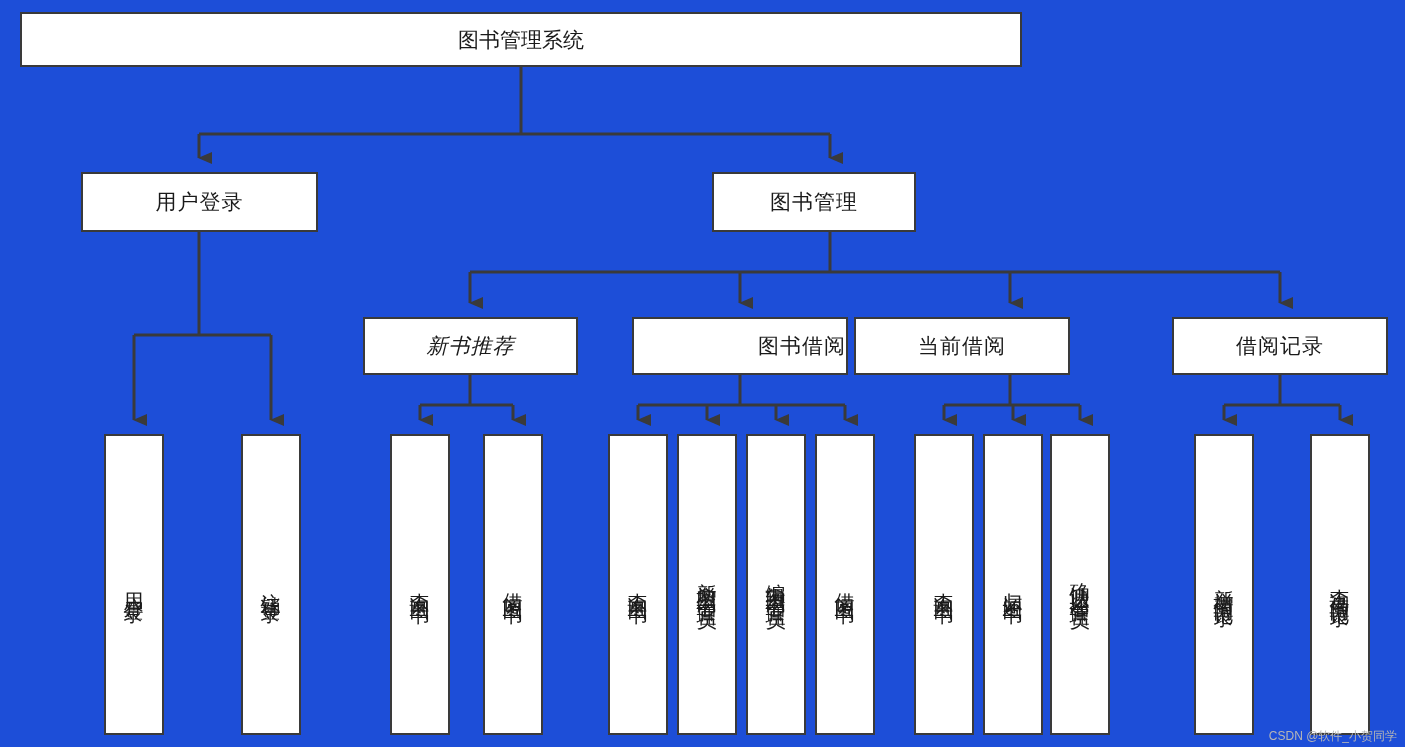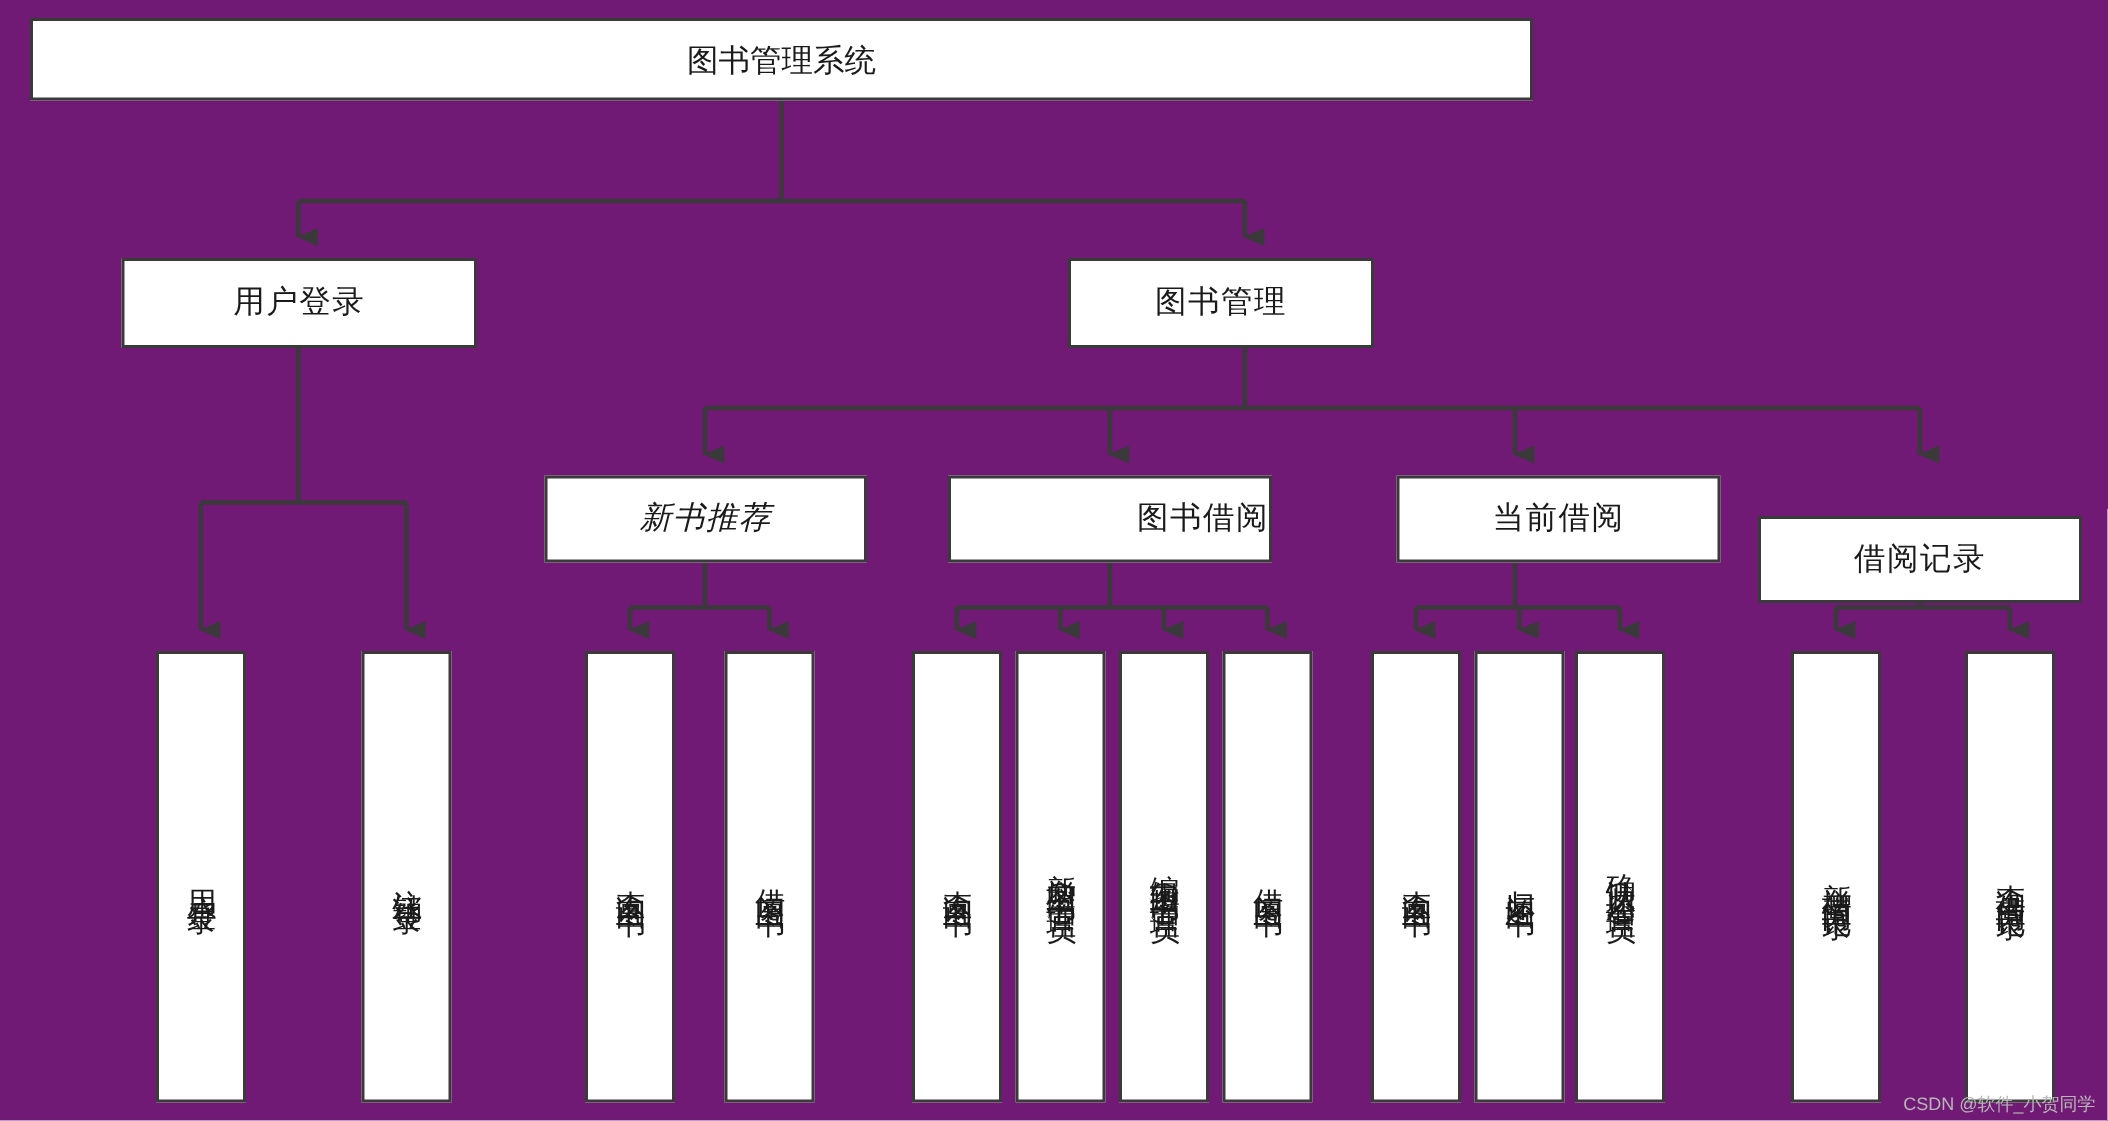--- a/index.html
+++ b/index.html
@@ -7,21 +7,21 @@
     padding: 0;
     background: #ffffff;
   }
   body {
     font-family: "Liberation Sans", "DejaVu Sans", sans-serif;
   }
   #canvas {
     position: relative;
     width: 1405px;
     height: 747px;
-    background: #701a75;
+    background: #1d4ed8;
     overflow: hidden;
   }
   #wires {
     position: absolute;
     left: 0;
     top: 0;
     width: 1405px;
     height: 747px;
     pointer-events: none;
   }
@@ -137,24 +137,24 @@
   <div class="node horiz" style="left:712px; top:172px; width:204px; height:60px;">
     <span>图书管理</span>
   </div>
 
   <div class="node horiz" style="left:363px; top:317px; width:215px; height:58px;font-style:italic;">
     <span>新书推荐</span>
   </div>
   <div class="node horiz" style="left:632px; top:317px; width:216px; height:58px;justify-content:flex-end;">
     <span>图书借阅</span>
   </div>
-  <div class="node horiz" style="left:931px; top:317px; width:216px; height:58px;">
+  <div class="node horiz" style="left:854px; top:317px; width:216px; height:58px;">
     <span>当前借阅</span>
   </div>
-  <div class="node horiz" style="left:1172px; top:317px; width:216px; height:58px;margin-top:27px;">
+  <div class="node horiz" style="left:1172px; top:317px; width:216px; height:58px;">
     <span>借阅记录</span>
   </div>
 
   <div class="node vert" style="left:104px; top:434px; width:60px; height:301px;">
     <span class="vtext">用户登录</span>
   </div>
   <div class="node vert" style="left:241px; top:434px; width:60px; height:301px;">
     <span class="vtext">注销登录</span>
   </div>
 

